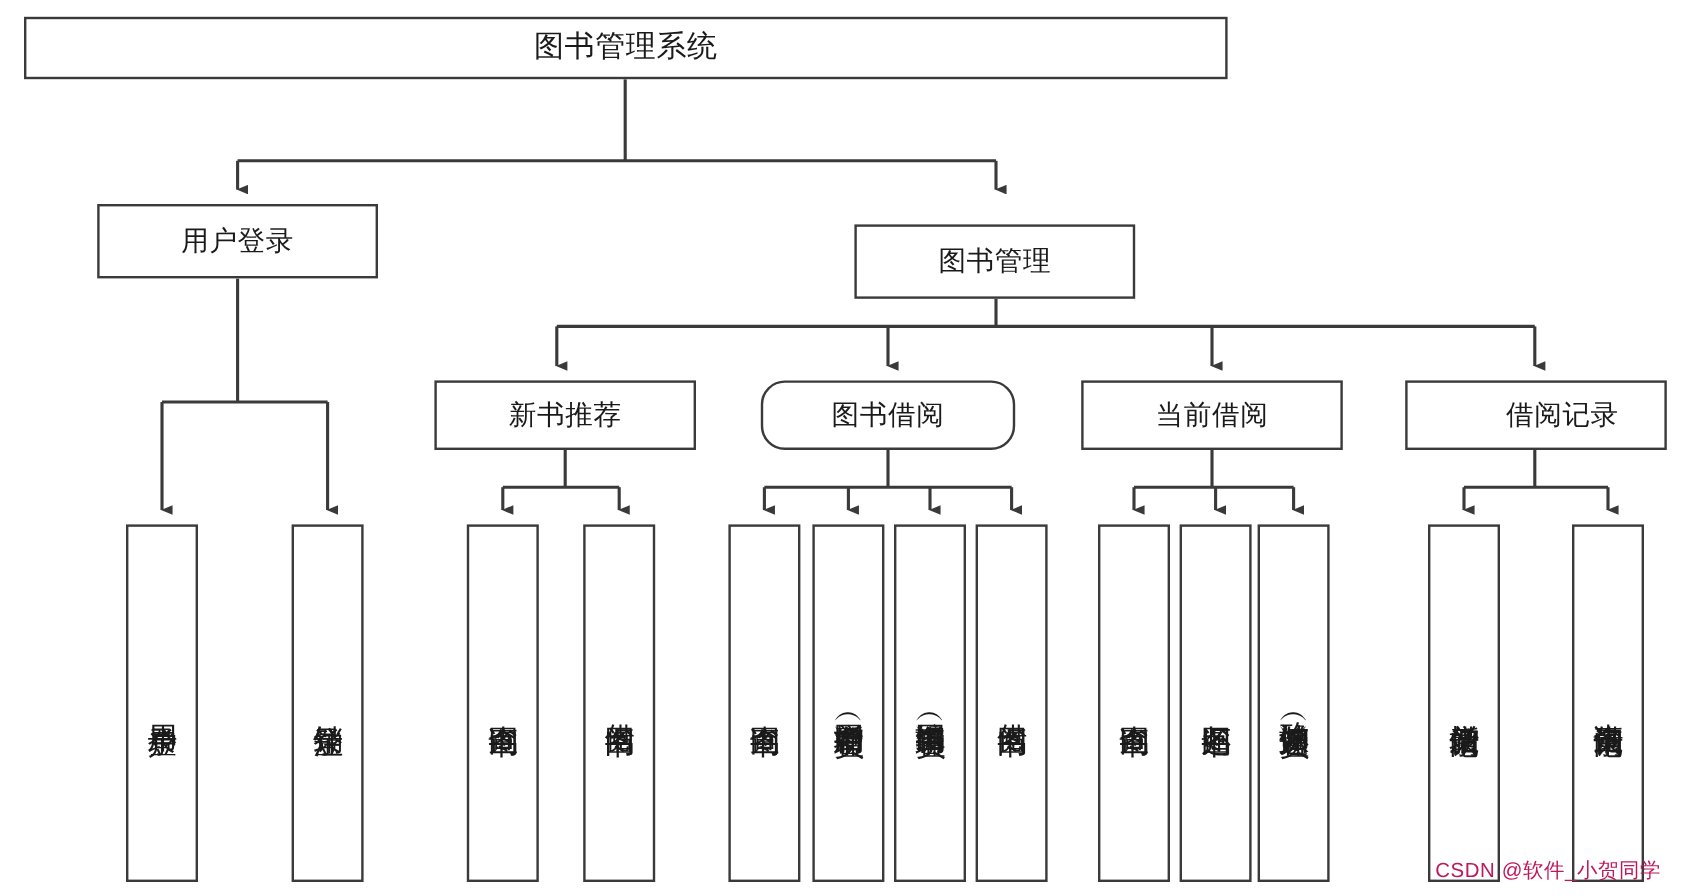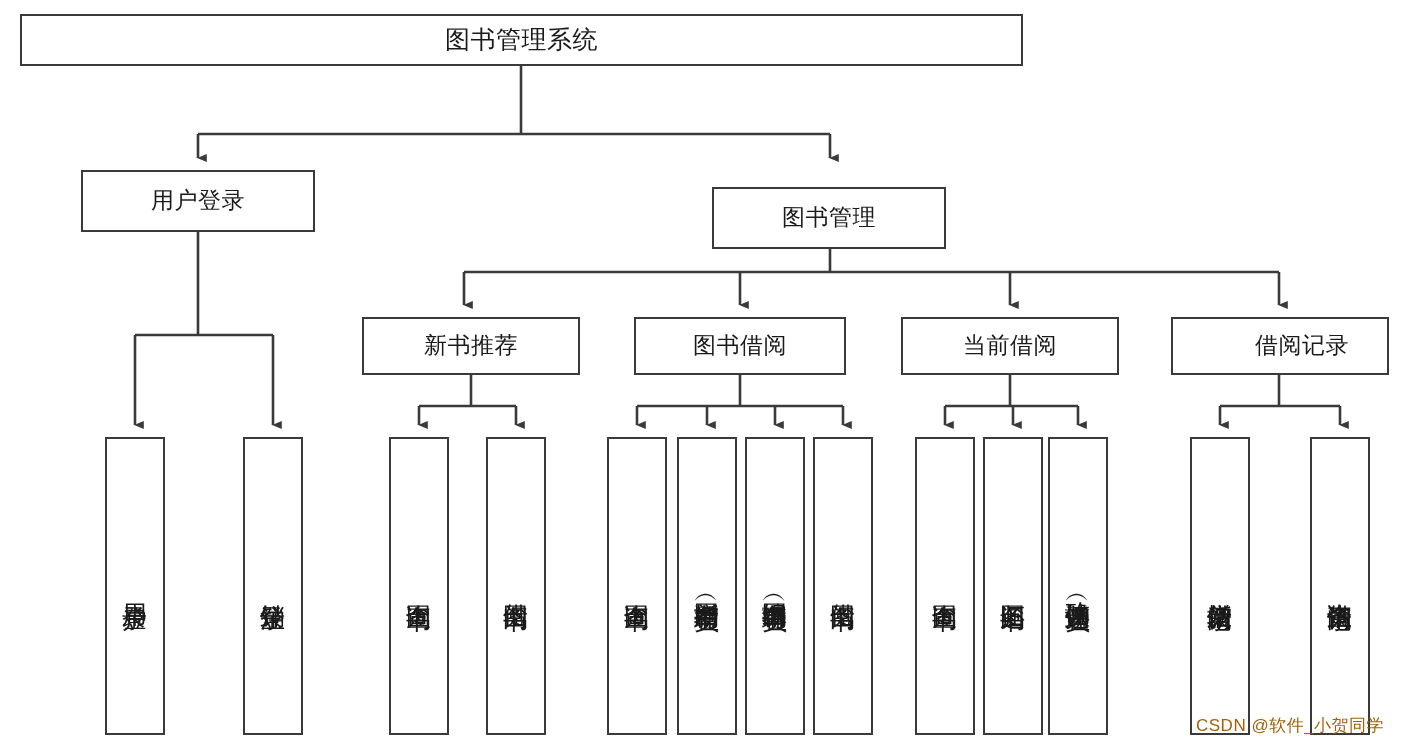--- a/index.html
+++ b/index.html
@@ -56,21 +56,21 @@
     font-size: 25px;
     line-height: 1.12;
     letter-spacing: 1px;
     text-align: center;
     max-height: 100%;
     color: #1a1a1a;
   }
   .watermark {
     position: absolute;
     font-size: 17px;
-    color: #a16207;
+    color: #be185d;
     white-space: nowrap;
     letter-spacing: 0.5px;
   }
 </style>
 </head>
 <body>
 
 <div id="canvas">
 
   <svg id="edges" viewBox="0 0 1405 747" width="1405" height="747" xmlns="http://www.w3.org/2000/svg">
@@ -130,21 +130,21 @@
   <div class="node node-h" style="left:81px; top:170px; width:234px; height:62px;">
     <span>用户登录</span>
   </div>
   <div class="node node-h" style="left:712px; top:170px; width:234px; height:62px;margin-top:17px;">
     <span>图书管理</span>
   </div>
 
   <div class="node node-h" style="left:362px; top:317px; width:218px; height:58px;">
     <span>新书推荐</span>
   </div>
-  <div class="node node-h" style="left:634px; top:317px; width:212px; height:58px;">
+  <div class="node node-h" style="left:634px; top:317px; width:212px; height:58px;border-radius:20px;">
     <span>图书借阅</span>
   </div>
   <div class="node node-h" style="left:901px; top:317px; width:218px; height:58px;">
     <span>当前借阅</span>
   </div>
   <div class="node node-h" style="left:1171px; top:317px; width:218px; height:58px;padding-left:44px;">
     <span>借阅记录</span>
   </div>
 
   <div class="node node-v" style="left:105px; top:437px; width:60px; height:298px;">

